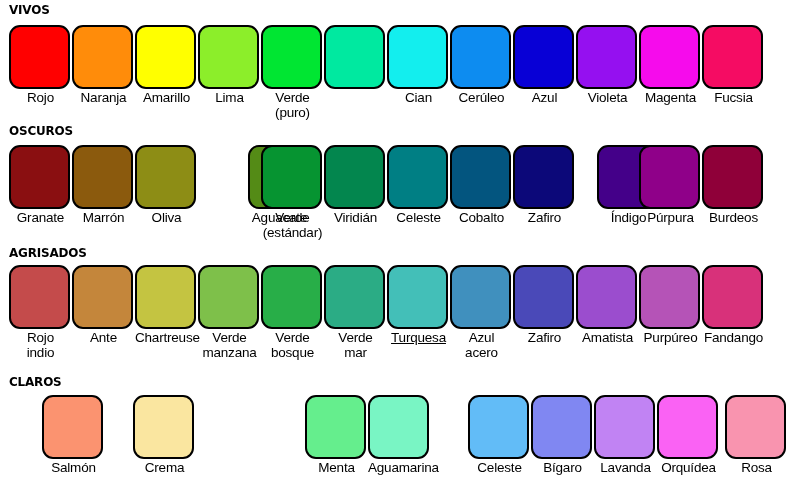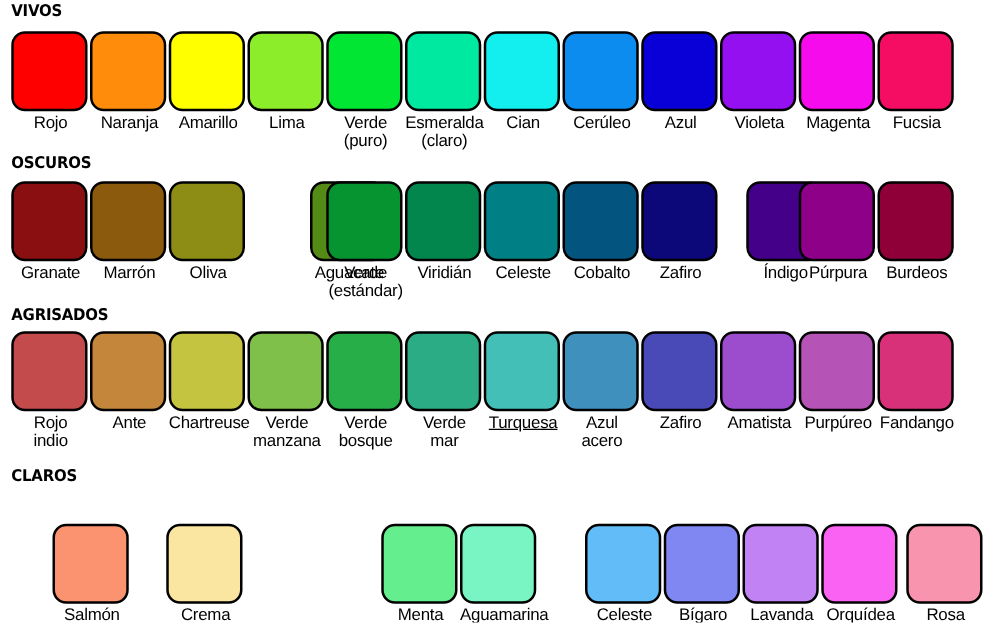--- a/index.html
+++ b/index.html
@@ -50,21 +50,21 @@
     font-family: "Liberation Sans", sans-serif;
     font-size: 13.5px;
     line-height: 15px;
     color: #000000;
     letter-spacing: -0.2px;
     white-space: pre-line;
   }
   .row-vivos   { top: 25px; }
   .row-oscuros { top: 145px; }
   .row-agris   { top: 265px; }
-  .row-claros  { top: 395px; margin-top: 24px; }
+  .row-claros  { top: 395px; }
 
   .t-vivos   { top: 3px;   left: 9px; }
   .t-oscuros { top: 124px; left: 9px; }
   .t-agris   { top: 246px; left: 9px; }
   .t-claros  { top: 375px; left: 9px; }
 </style>
 </head>
 <body>
 
 <div id="sheet">
@@ -91,22 +91,20 @@
         <div class="swatch-chip" style="background: rgb(140, 238, 42); border-color: rgb(0, 0, 0);"></div>
         <div class="swatch-label">Lima</div>
       </div>
       <div class="swatch-cell row-vivos" style="left: 261px;">
         <div class="swatch-chip" style="background: rgb(0, 230, 50); border-color: rgb(0, 0, 0);"></div>
         <div class="swatch-label">Verde
 (puro)</div>
       </div>
       <div class="swatch-cell row-vivos" style="left: 324px;">
         <div class="swatch-chip" style="background: rgb(0, 233, 160); border-color: rgb(0, 0, 0);"></div>
-        <div class="swatch-label">Esmeralda
-(claro)</div>
       </div>
       <div class="swatch-cell row-vivos" style="left: 387px;">
         <div class="swatch-chip" style="background: rgb(19, 238, 238); border-color: rgb(0, 0, 0);"></div>
         <div class="swatch-label">Cian</div>
       </div>
       <div class="swatch-cell row-vivos" style="left: 450px;">
         <div class="swatch-chip" style="background: rgb(13, 140, 240); border-color: rgb(0, 0, 0);"></div>
         <div class="swatch-label">Cerúleo</div>
       </div>
       <div class="swatch-cell row-vivos" style="left: 513px;">

